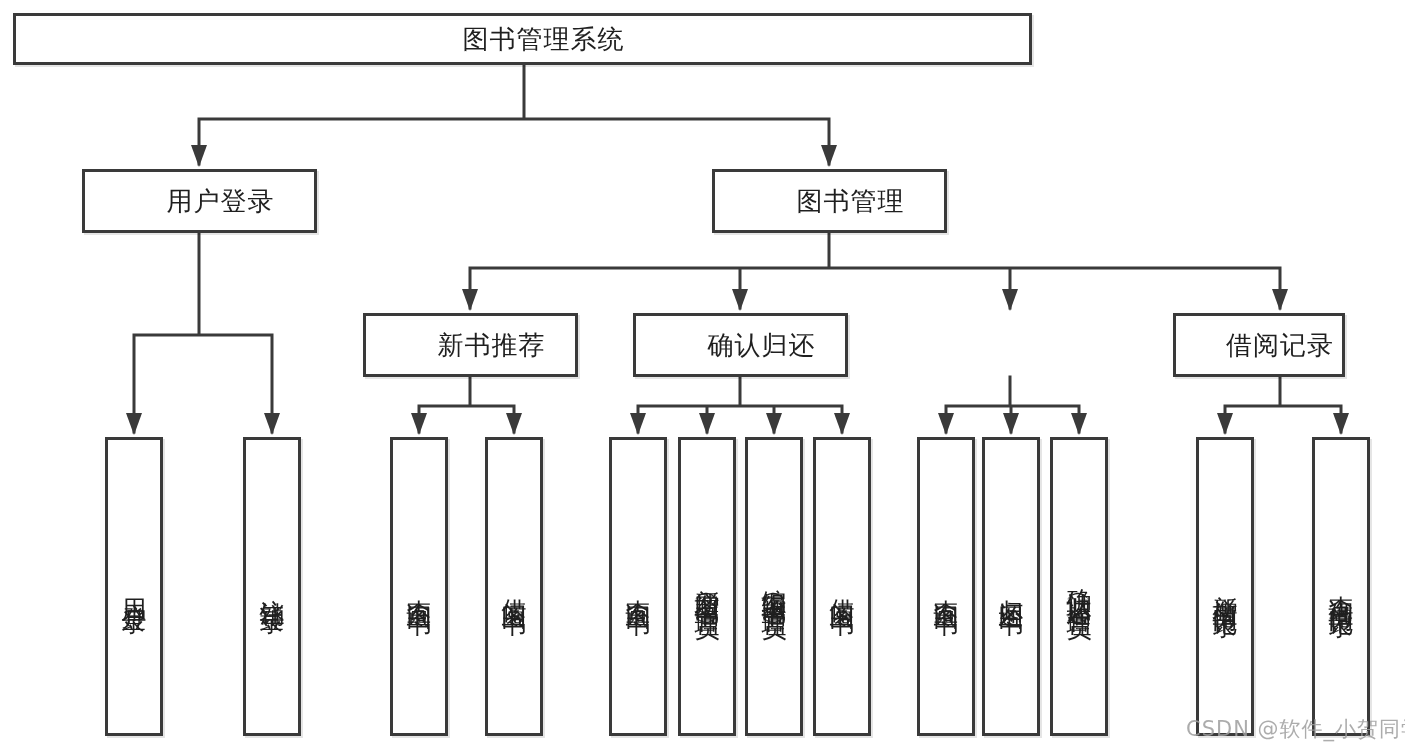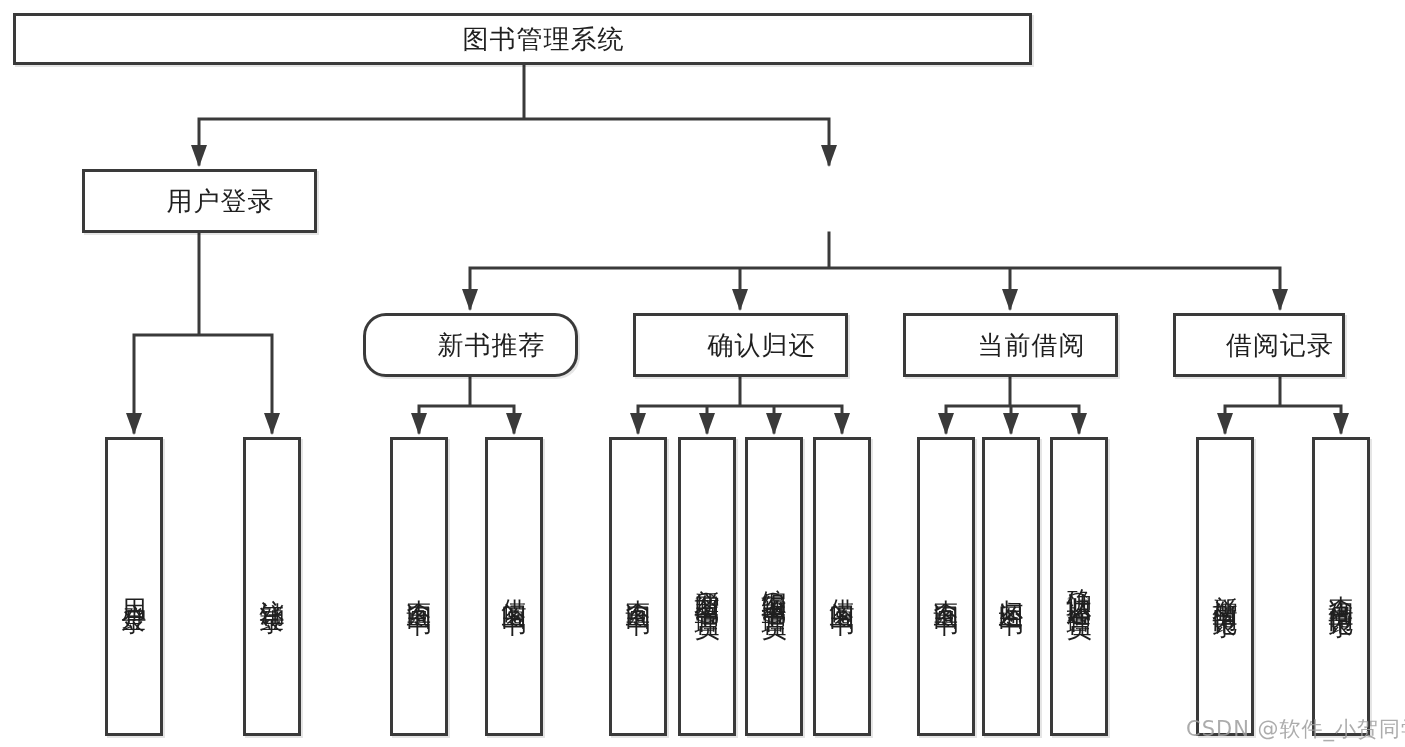--- a/index.html
+++ b/index.html
@@ -107,29 +107,29 @@
     </g>
   </svg>
 
   <div class="node h" style="left:13px;top:13px;width:1019px;height:52px;">
     <span>图书管理系统</span>
   </div>
 
   <div class="node h" style="left:82px;top:169px;width:235px;height:64px;">
     <span>用户登录</span>
   </div>
+  <div class="node h" style="left:712px;top:169px;width:235px;height:64px;">
+    <span>图书管理</span>
+  </div>
 
-  <div class="node h" style="left:363px;top:313px;width:215px;height:64px;border-radius:23px;">
+  <div class="node h" style="left:363px;top:313px;width:215px;height:64px;">
     <span>新书推荐</span>
   </div>
   <div class="node h" style="left:633px;top:313px;width:215px;height:64px;">
     <span>确认归还</span>
-  </div>
-  <div class="node h" style="left:903px;top:313px;width:215px;height:64px;">
-    <span>当前借阅</span>
   </div>
   <div class="node h" style="left:1173px;top:313px;width:172px;height:64px;">
     <span>借阅记录</span>
   </div>
 
   <div class="node v" style="left:105px;top:437px;width:58px;height:299px;">
     <span>用户登录</span>
   </div>
   <div class="node v" style="left:243px;top:437px;width:58px;height:299px;">
     <span>注销登录</span>

